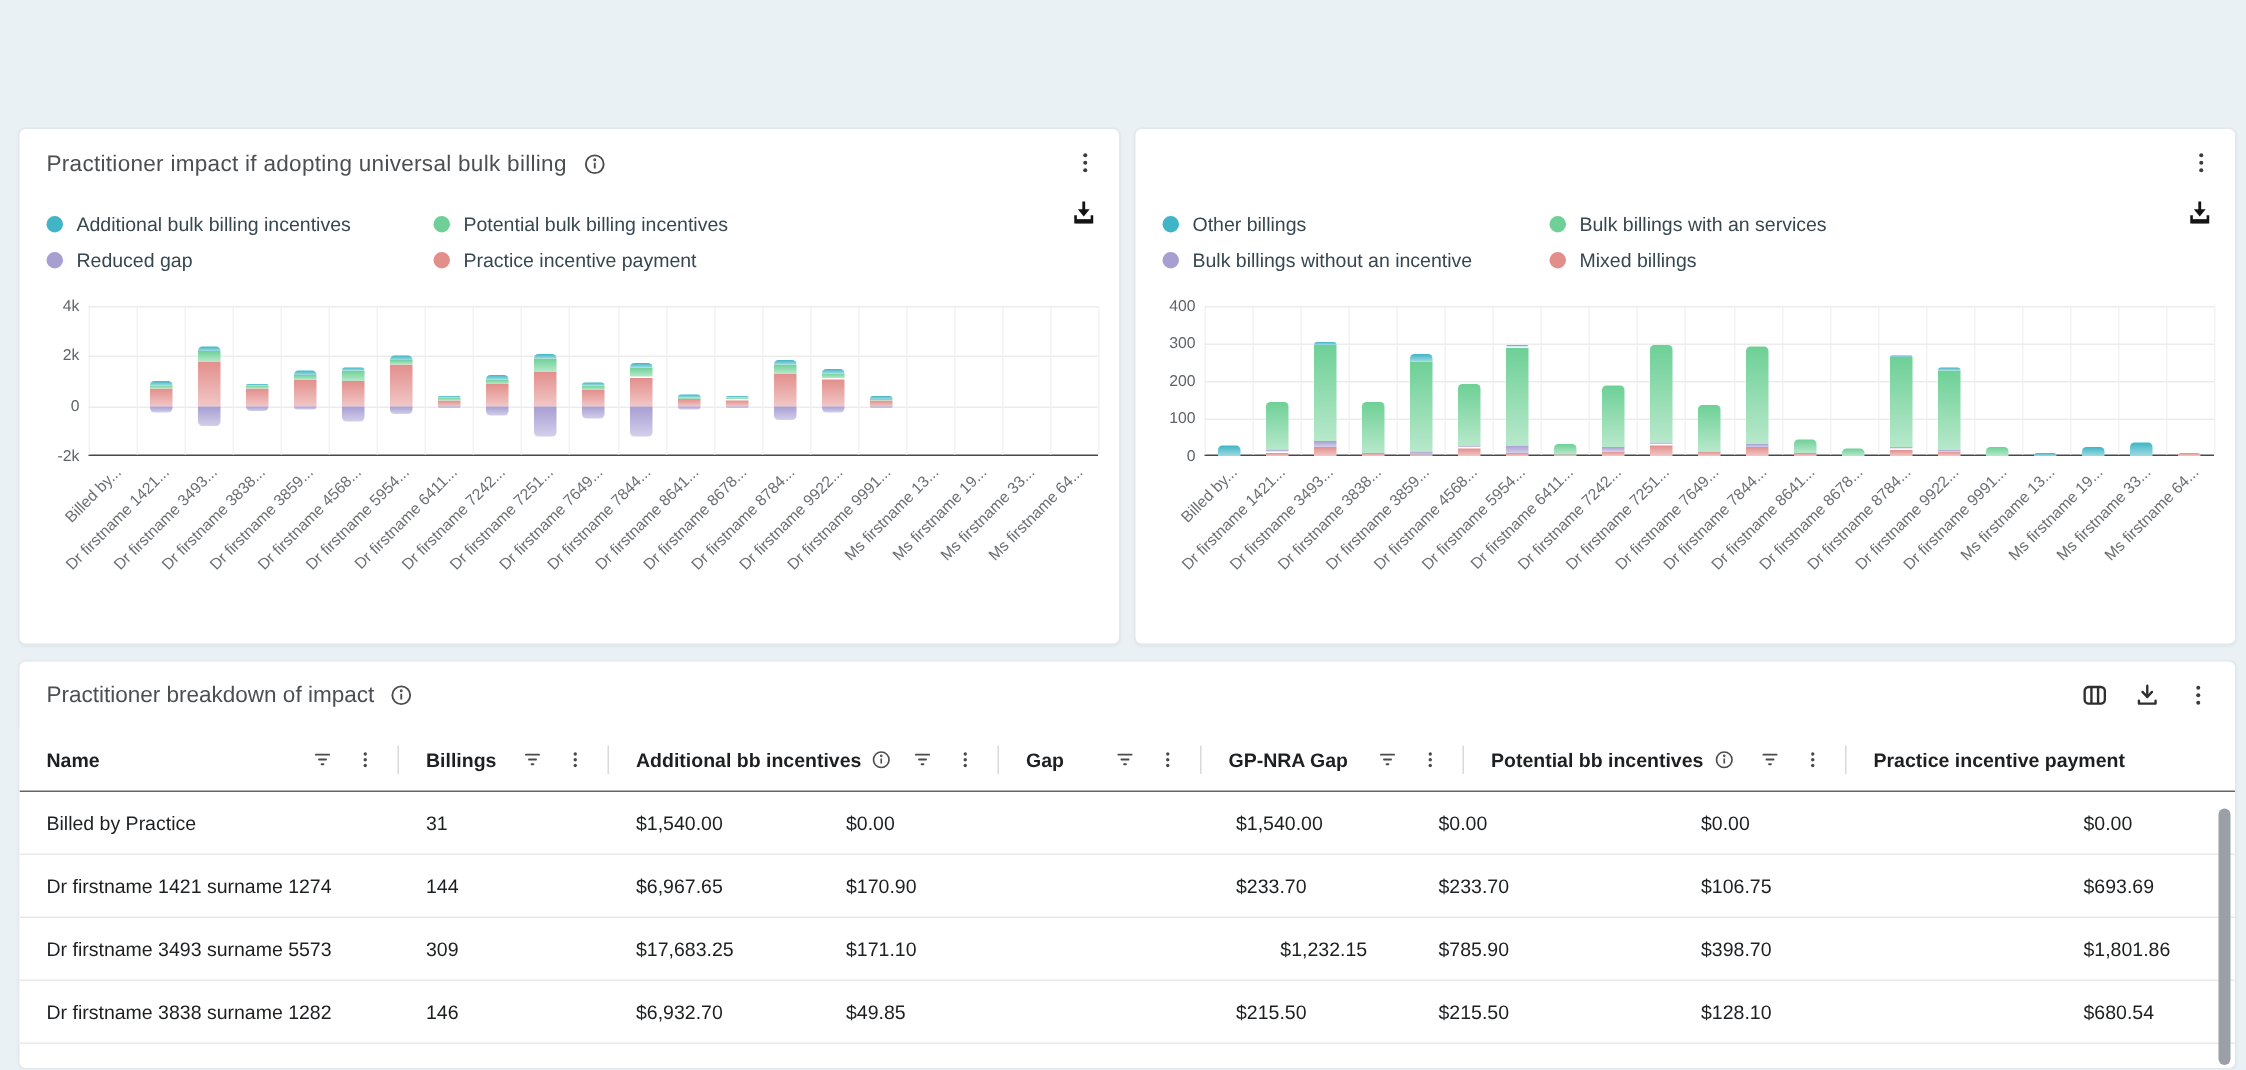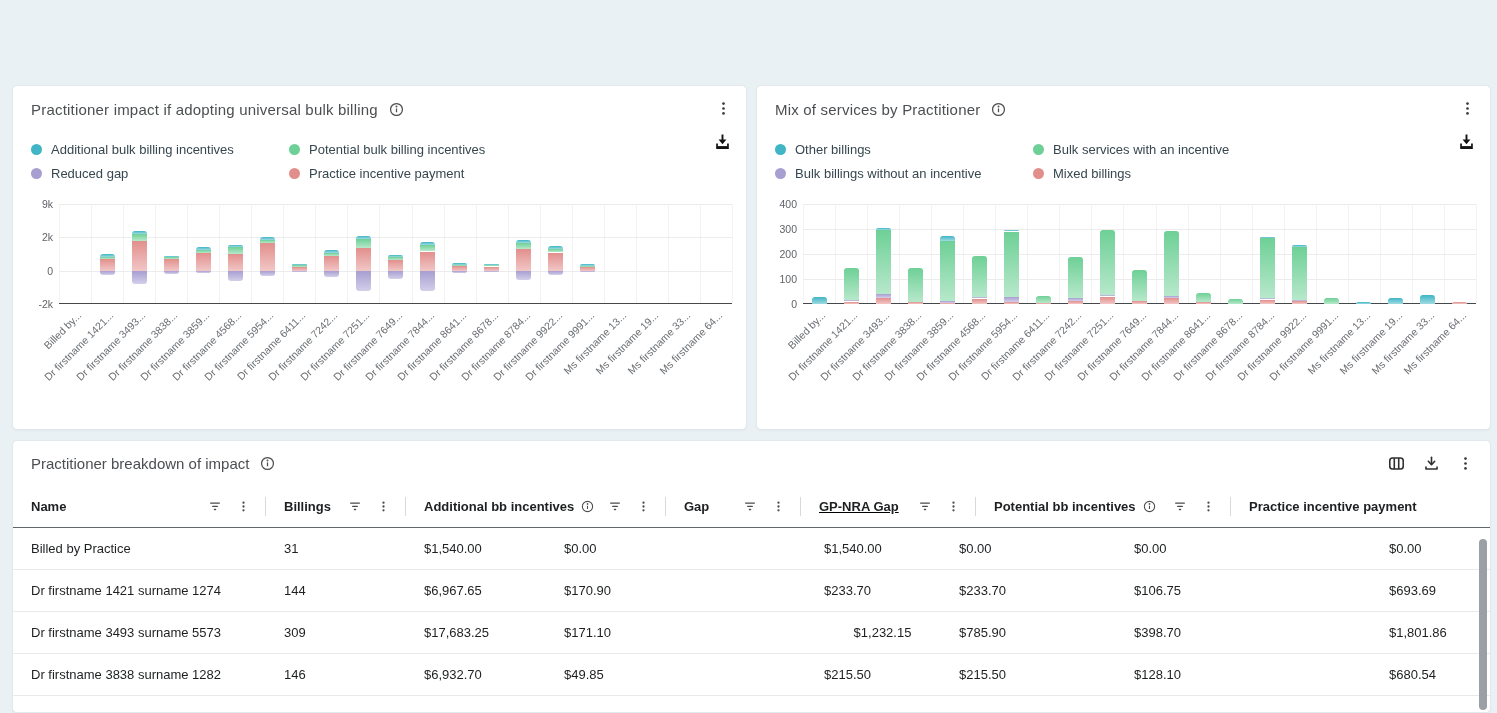--- a/index.html
+++ b/index.html
@@ -144,21 +144,21 @@
             <div class="vgrid" style="left: 416.619px;"></div>
             <div class="vgrid" style="left: 448.667px;"></div>
             <div class="vgrid" style="left: 480.714px;"></div>
             <div class="vgrid" style="left: 512.762px;"></div>
             <div class="vgrid" style="left: 544.81px;"></div>
             <div class="vgrid" style="left: 576.857px;"></div>
             <div class="vgrid" style="left: 608.905px;"></div>
             <div class="vgrid" style="left: 640.952px;"></div>
             <div class="vgrid" style="left: 673px;"></div>
             <div class="hgrid" style="top: 0px;"></div>
-            <div class="ytick" style="top: -6px;">9k</div>
+            <div class="ytick" style="top: -6px;">4k</div>
             <div class="hgrid" style="top: 33.3333px;"></div>
             <div class="ytick" style="top: 27.3333px;">2k</div>
             <div class="hgrid" style="top: 66.6667px;"></div>
             <div class="ytick" style="top: 60.6667px;">0</div>
             <div class="ytick" style="top: 94px;">-2k</div>
             <div class="seg" style="left: 40.5714px; width: 15px; top: 55.1052px; height: 11.5615px; background: linear-gradient(rgb(226, 143, 140), rgb(241, 199, 198));"></div>
             <div class="seg" style="left: 40.5714px; width: 15px; top: 53.326px; height: 1.77917px; background: linear-gradient(rgb(110, 208, 150), rgb(183, 232, 203));"></div>
             <div class="seg" style="left: 40.5714px; width: 15px; top: 50.4777px; height: 2.84833px; background: linear-gradient(rgb(63, 181, 197), rgb(159, 218, 226)); border-radius: 3px 3px 0px 0px;"></div>
             <div class="seg" style="left: 40.5714px; width: 15px; top: 66.6667px; height: 3.895px; background: linear-gradient(rgb(167, 158, 210), rgb(211, 207, 233)); border-radius: 0px 0px 3px 3px;"></div>
             <div class="seg" style="left: 72.619px; width: 15px; top: 36.6357px; height: 30.031px; background: linear-gradient(rgb(226, 143, 140), rgb(241, 199, 198));"></div>
@@ -242,30 +242,20 @@
             <div class="xlab" style="left: 528.786px;">Dr firstname 9991...</div>
             <div class="xlab" style="left: 560.833px;">Ms firstname 13...</div>
             <div class="xlab" style="left: 592.881px;">Ms firstname 19...</div>
             <div class="xlab" style="left: 624.929px;">Ms firstname 33...</div>
             <div class="xlab" style="left: 656.976px;">Ms firstname 64...</div>
           </div>
         </div>
     </section>
 
     <section class="card chart-card">
-      <div class="card-title-row">
-        <span class="card-title">Mix of services by Practitioner</span>
-        <span class="icon-btn">
-          <svg width="15" height="15" viewBox="0 0 24 24" fill="none" stroke="#4d4d4d" stroke-width="2">
-              <circle cx="12" cy="12" r="9.5"></circle>
-              <line x1="12" y1="10.5" x2="12" y2="16.5"></line>
-              <circle cx="12" cy="7.2" r="0.6" fill="#4d4d4d"></circle>
-            </svg>
-        </span>
-      </div>
       <button class="icon-btn kebab-pos">
         <svg width="17" height="17" viewBox="0 0 24 24" fill="#3c3c3c">
             <circle cx="12" cy="5" r="1.9"></circle>
             <circle cx="12" cy="12" r="1.9"></circle>
             <circle cx="12" cy="19" r="1.9"></circle>
           </svg>
       </button>
       <button class="icon-btn dl-pos">
         <svg width="19" height="19" viewBox="0 0 24 24" fill="#141414">
             <path d="M10.8 3h2.4v6.5H17l-5 6-5-6h3.8z"></path>
@@ -273,21 +263,21 @@
             <rect x="5.5" y="17.8" width="13" height="3.4"></rect>
           </svg>
       </button>
       <div class="legend" id="legend-1">
           <div class="legend-item">
             <div class="dot" style="background: rgb(63, 181, 197);"></div>
             <div class="legend-label">Other billings</div>
           </div>
           <div class="legend-item">
             <div class="dot" style="background: rgb(110, 208, 150);"></div>
-            <div class="legend-label">Bulk services with an incentive</div>
+            <div class="legend-label">Bulk billings with an services</div>
           </div>
           <div class="legend-item">
             <div class="dot" style="background: rgb(167, 158, 210);"></div>
             <div class="legend-label">Bulk billings without an incentive</div>
           </div>
           <div class="legend-item">
             <div class="dot" style="background: rgb(226, 143, 140);"></div>
             <div class="legend-label">Mixed billings</div>
           </div>
         </div>
@@ -514,21 +504,21 @@
             </div>
             <div class="icon-btn">
               <svg width="13" height="13" viewBox="0 0 24 24" fill="#4a4a4a">
                 <circle cx="12" cy="5" r="2.1"></circle>
                 <circle cx="12" cy="12" r="2.1"></circle>
                 <circle cx="12" cy="19" r="2.1"></circle>
               </svg>
             </div>
           </div>
         </div>
-        <div class="th" style="width: 175px; text-decoration: underline;">
+        <div class="th" style="width: 175px;">
           <div class="th-label">GP-NRA Gap</div>
           <div class="th-icons">
             <div class="icon-btn">
               <svg width="14" height="14" viewBox="0 0 24 24" fill="none" stroke="#4a4a4a" stroke-width="2.2" stroke-linecap="round">
                 <line x1="4.5" y1="7" x2="19.5" y2="7"></line>
                 <line x1="8" y1="12.5" x2="16" y2="12.5"></line>
                 <line x1="11" y1="18" x2="13" y2="18"></line>
               </svg>
             </div>
             <div class="icon-btn">

